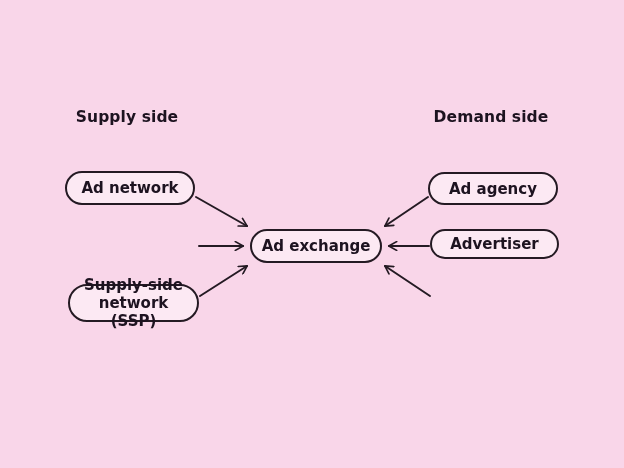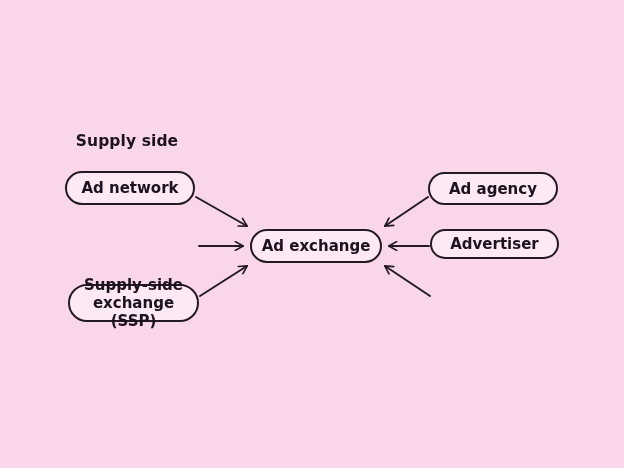--- a/index.html
+++ b/index.html
@@ -76,27 +76,28 @@
       </marker>
     </defs>
     <line x1="196" y1="197" x2="247" y2="226" marker-end="url(#head)"></line>
     <line x1="199" y1="246" x2="243" y2="246" marker-end="url(#head)"></line>
     <line x1="200" y1="296" x2="247" y2="266" marker-end="url(#head)"></line>
     <line x1="428" y1="197" x2="385" y2="226" marker-end="url(#head)"></line>
     <line x1="429" y1="246" x2="389" y2="246" marker-end="url(#head)"></line>
     <line x1="430" y1="296" x2="385" y2="266" marker-end="url(#head)"></line>
   </svg>
 
-  <div class="side-heading" style="left:57px; top:108px;margin-top:24px;">Supply side</div>
+  <div class="side-heading" style="left:57px; top:108px;">Supply side</div>
 
+  <div class="side-heading" style="left:421px; top:108px;">Demand side</div>
 
   <div class="node" style="left:65px; top:171px; width:130px; height:34px;">Ad network</div>
 
 
-  <div class="node" style="left:68px; top:284px; width:131px; height:38px;">Supply-side exchange (SSP)</div>
+  <div class="node" style="left:68px; top:284px; width:131px; height:38px;">Supply-side network (SSP)</div>
 
   <div class="node" style="left:250px; top:229px; width:132px; height:34px;">Ad exchange</div>
 
   <div class="node" style="left:428px; top:172px; width:130px; height:33px;">Ad agency</div>
 
   <div class="node" style="left:430px; top:229px; width:129px; height:30px;">Advertiser</div>
 
 
 </div>
 

